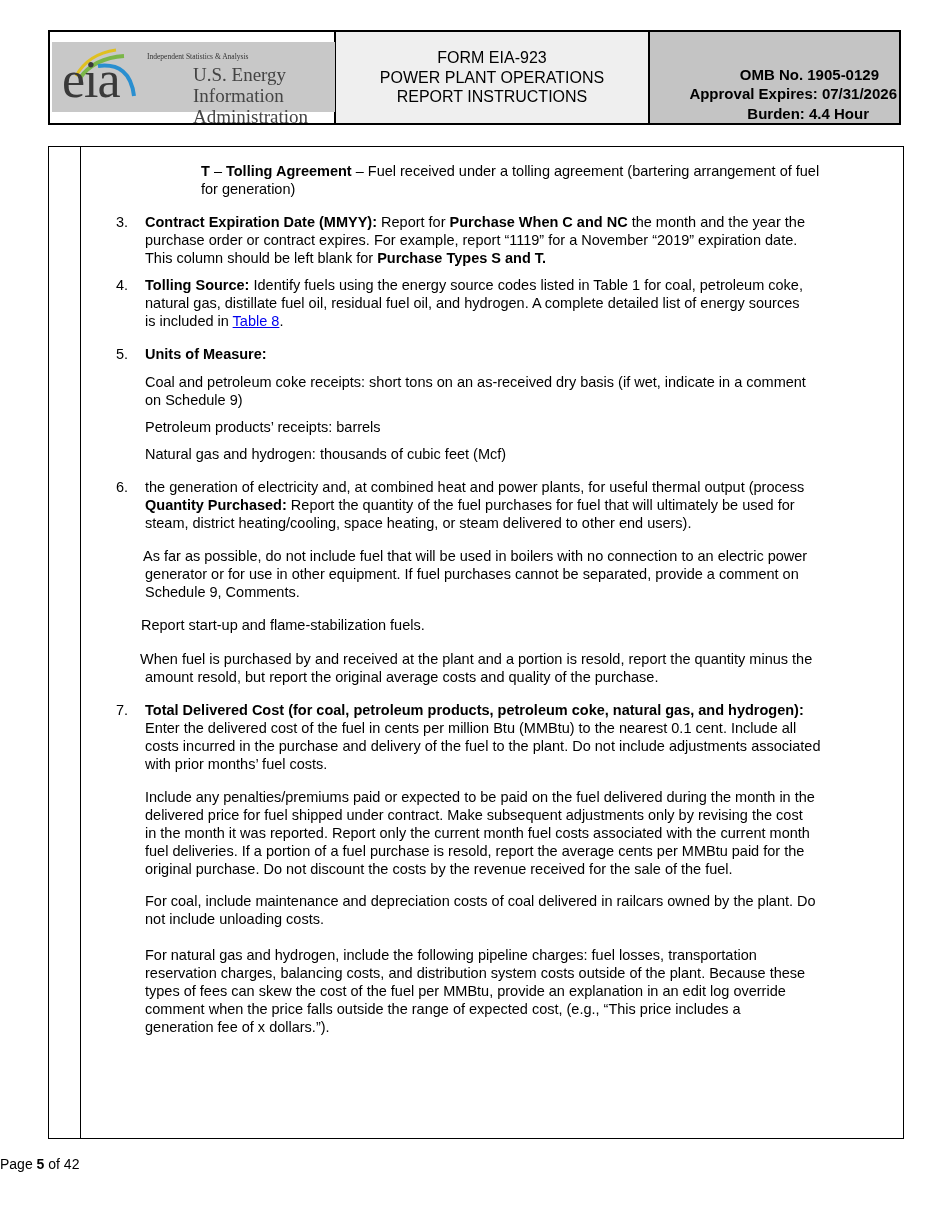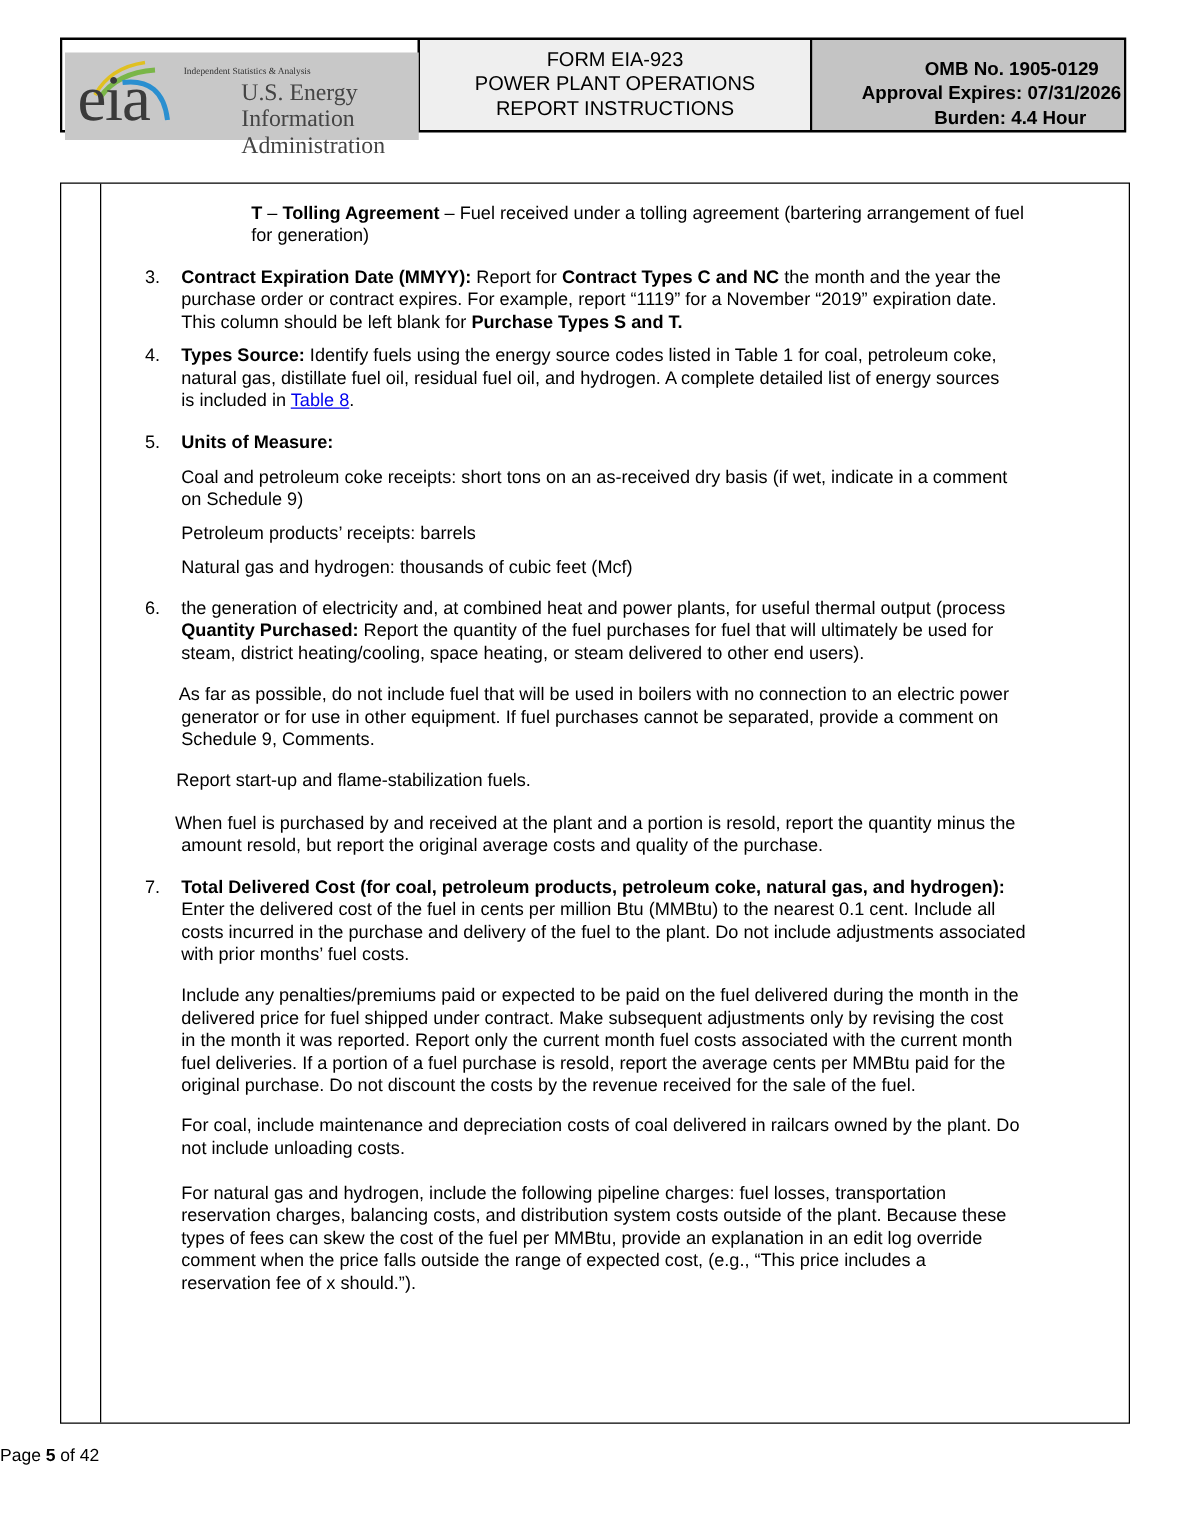--- a/index.html
+++ b/index.html
@@ -1,17 +1,17 @@
 <!DOCTYPE html>
 <html><head>
 <meta charset="utf-8">
 <style>
   html, body { margin:0; padding:0; background:#ffffff; }
   body { width:950px; height:1230px; position:relative; font-family:"Liberation Sans", sans-serif; color:#000; }
-  .hdr { position:absolute; left:48px; top:30px; width:853px; height:76px; border:2px solid #000; box-sizing:border-box; display:flex; }
+  .hdr { position:absolute; left:48px; top:30px; width:853px; height:95px; border:2px solid #000; box-sizing:border-box; display:flex; }
   .hdr-logo { width:286px; height:100%; border-right:2px solid #000; box-sizing:border-box; position:relative; background:#fff; }
   .logo-band { position:absolute; left:2px; top:10px; width:283px; height:70px; background:#c8c8c8; }
   .logo-eia { position:absolute; left:12px; top:22px; font-family:"Liberation Serif", serif; font-size:52px; color:#3a3a3a; letter-spacing:-1px; line-height:52px; }
   .logo-small { position:absolute; left:97px; top:20px; font-family:"Liberation Serif", serif; font-size:7.5px; color:#333; }
   .logo-name { position:absolute; left:97px; top:32px; font-family:"Liberation Serif", serif; font-size:19px; line-height:21px; color:#444;margin-left:46px; }
   .logo-swoosh { position:absolute; left:18px; top:14px; }
   .hdr-title { width:314px; height:100%; border-right:2px solid #000; box-sizing:border-box; background:#efefef; display:flex; flex-direction:column; align-items:center; justify-content:center; font-weight:normal; font-size:16px; line-height:19.5px; text-align:center; }
   .hdr-omb { flex:1; height:100%; background:#c4c4c4; display:flex; flex-direction:column; align-items:flex-end; justify-content:flex-end; padding-right:2px; font-weight:bold; font-size:15px; line-height:19.5px; text-align:center; }
   .hdr-omb span { display:block; }
   .frame { position:absolute; left:48px; top:146px; width:856px; height:993px; border:1px solid #000; box-sizing:border-box; }
@@ -56,28 +56,28 @@
   <div class="frame-rule"></div>
 </div>
 
 <div class="txt" style="left:201px; top:162px; width:670px;">
   <div><b>T</b><span> – </span><b>Tolling Agreement</b><span> – Fuel received under a tolling agreement (bartering arrangement of fuel</span></div>
   <div>for generation)</div>
 </div>
 
 <div class="num" style="left:116px; top:213px;">3.</div>
 <div class="txt" style="left:145px; top:213px; width:730px;">
-  <div><b>Contract Expiration Date (MMYY):</b><span> Report for </span><b>Contract Types C and NC</b><span> the month and the year the</span></div>
+  <div><b>Contract Expiration Date (MMYY):</b><span> Report for </span><b>Purchase When C and NC</b><span> the month and the year the</span></div>
   <div>purchase order or contract expires.  For example, report “1119” for a November “2019” expiration date.</div>
   <div><span>This column should be left blank for </span><b>Purchase Types S and T.</b></div>
 </div>
 
 <div class="num" style="left:116px; top:276px;">4.</div>
 <div class="txt" style="left:145px; top:276px; width:730px;">
-  <div><b>Types Source:</b><span> Identify fuels using the energy source codes listed in Table 1 for coal, petroleum coke,</span></div>
+  <div><b>Tolling Source:</b><span> Identify fuels using the energy source codes listed in Table 1 for coal, petroleum coke,</span></div>
   <div>natural gas, distillate fuel oil, residual fuel oil, and hydrogen.  A complete detailed list of energy sources</div>
   <div><span>is included   in </span><a class="link" href="#">Table 8</a><span>.</span></div>
 </div>
 
 <div class="num" style="left:116px; top:345px;">5.</div>
 <div class="txt" style="left:145px; top:345px; width:730px;">
   <div><b>Units of Measure:</b></div>
 </div>
 <div class="txt" style="left:145px; top:373px; width:730px;">
   <div>Coal and petroleum coke receipts: short tons on an as-received dry basis (if wet, indicate in a comment</div>
@@ -119,18 +119,18 @@
 </div>
 <div class="txt" style="left:145px; top:892px; width:740px;">
   <div>For coal, include maintenance and depreciation costs of coal delivered in railcars owned by the plant.  Do</div>
   <div>not include unloading costs.</div>
 </div>
 <div class="txt" style="left:145px; top:946px; width:740px;">
   <div>For natural gas and hydrogen, include the following pipeline charges: fuel losses, transportation</div>
   <div>reservation charges, balancing costs, and distribution system costs outside of the plant. Because these</div>
   <div>types of fees can skew the cost of the fuel per MMBtu, provide an explanation in an edit log override</div>
   <div>comment when the price falls outside the range of expected cost, (e.g., “This price includes a</div>
-  <div>reservation fee of x should.”).</div>
+  <div>generation fee of x dollars.”).</div>
 </div>
 
 <div class="footer">
   <span>Page </span><b>5</b><span> of </span><span>42</span>
 </div>
 
 </body></html>

